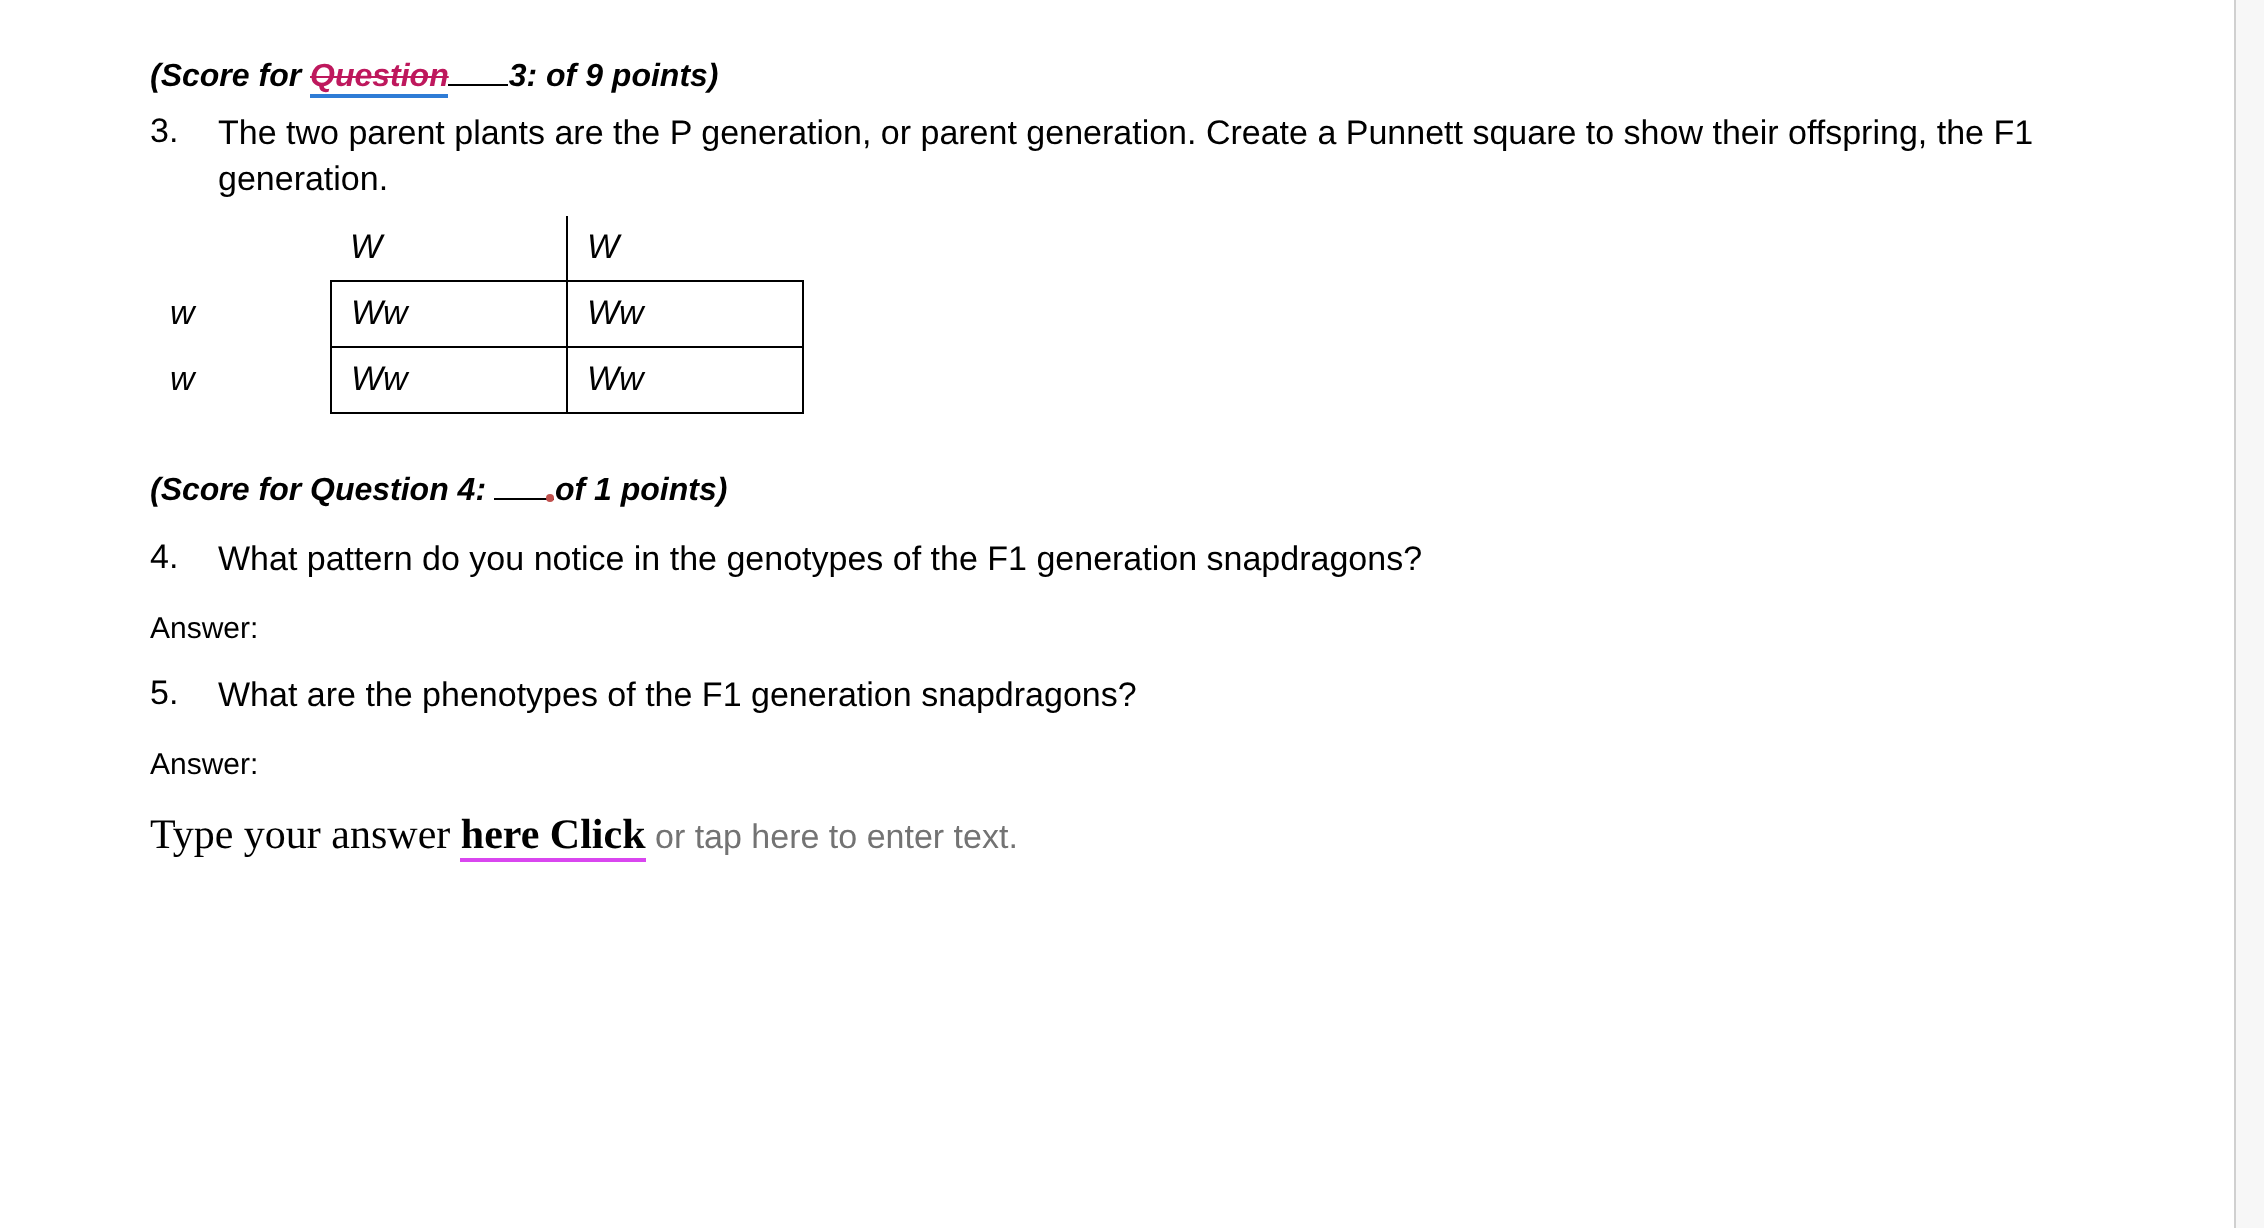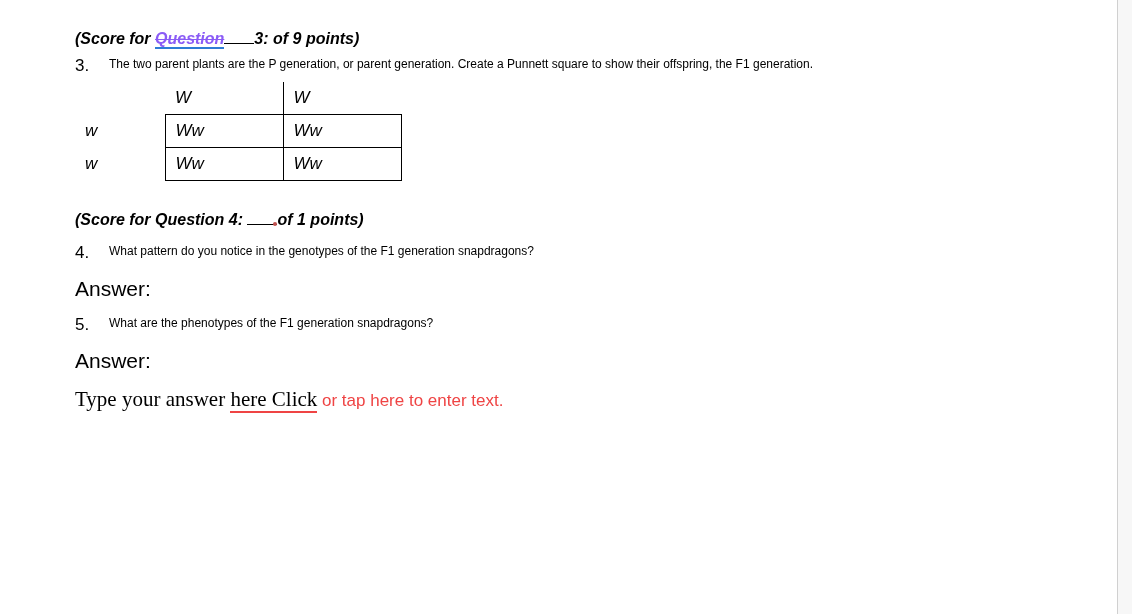--- a/index.html
+++ b/index.html
@@ -17,21 +17,21 @@
     padding: 30px 75px 0 75px;
     position: relative;
   }
   .score-line {
     font-style: italic;
     font-weight: bold;
     font-size: 16px;
     margin-bottom: 8px;
   }
   .spellerr {
-    color: #8b5cf6;
+    color: #be185d;
     text-decoration: line-through;
     border-bottom: 2px solid #2e7cd6;
     padding-bottom: 0;
   }
   .blank {
     display: inline-block;
     border-bottom: 1px solid #000;
     width: 30px;
     height: 10px;
     vertical-align: baseline;
@@ -52,21 +52,21 @@
   }
   .num {
     width: 34px;
     flex: none;
     font-weight: normal;
     font-size: 17px;
   }
   .qtext {
     flex: 1;
     line-height: 1.35;
-    font-size: 12px;
+    font-size: 17px;
   }
   .part-label {
     font-weight: bold;
     margin: 10px 0 6px 34px;
     font-size: 17px;
   }
   
   .punnett-wrap {
     margin-left: 0;
     margin-bottom: 30px;
@@ -87,32 +87,33 @@
   .col-top  { width: 118px; }
   .hdr-top-left { border:none; }
   .hdr-top-1 { border-left:none; border-top:none; border-right:1.5px solid #000; border-bottom:none;}
   .hdr-top-2 { border:none;}
   .cell-r1c1 { border-top:1.5px solid #000; border-left:1.5px solid #000; border-right:1.5px solid #000; border-bottom:1.5px solid #000;}
   .cell-r1c2 { border-top:1.5px solid #000; border-right:1.5px solid #000; border-bottom:1.5px solid #000;}
   .cell-r2c1 { border-left:1.5px solid #000; border-right:1.5px solid #000; border-bottom:1.5px solid #000;}
   .cell-r2c2 { border-right:1.5px solid #000; border-bottom:1.5px solid #000;}
   .answer-label {
     margin: 14px 0 14px 0;
-    font-size:21px;
+    font-size:15px;
   }
   .answer-text {
     font-family: "Times New Roman", Times, serif;
     font-size: 21px;
     margin-bottom: 26px;
   }
   .here-err {
-    border-bottom: 2px solid #ef4444;
+    border-bottom: 2px solid #d946ef;
+    font-weight: bold;
   }
   .placeholder-txt {
-    color: #ef4444;
+    color: #737373;
     font-family: Arial, Helvetica, sans-serif;
     font-size: 17px;
   }
   .q-block { margin-bottom: 6px; }
   .score4, .score5 { margin-top: 12px; }
   
   .vscroll {
     position: absolute;
     right: 0; top: 0;
     width: 14px; height: 614px;

